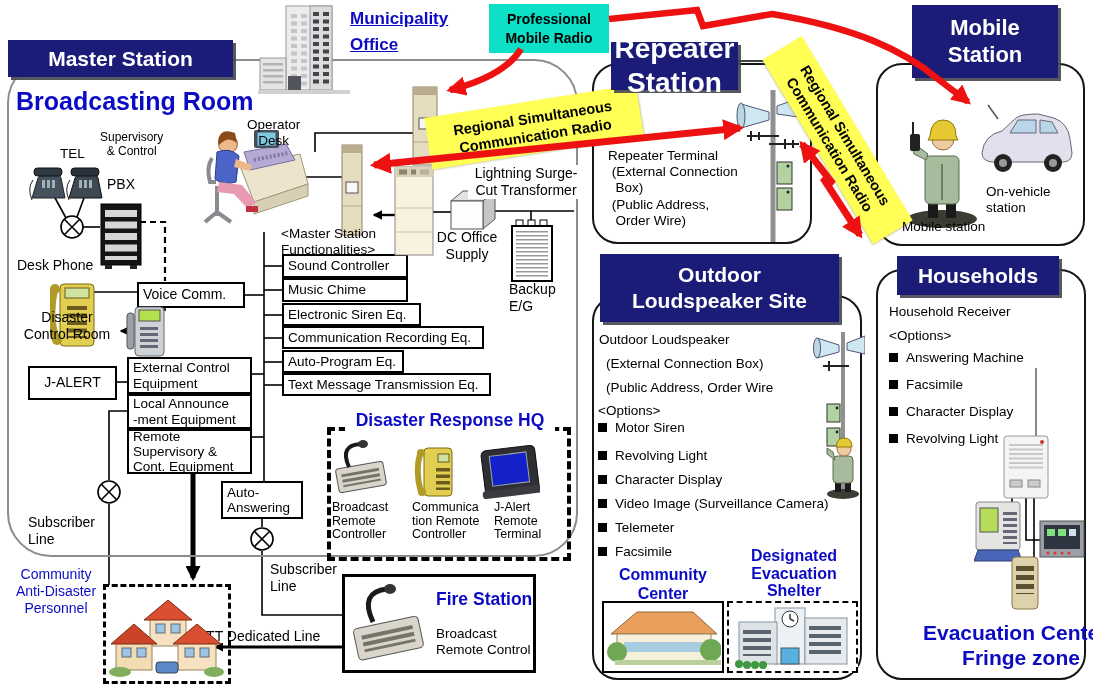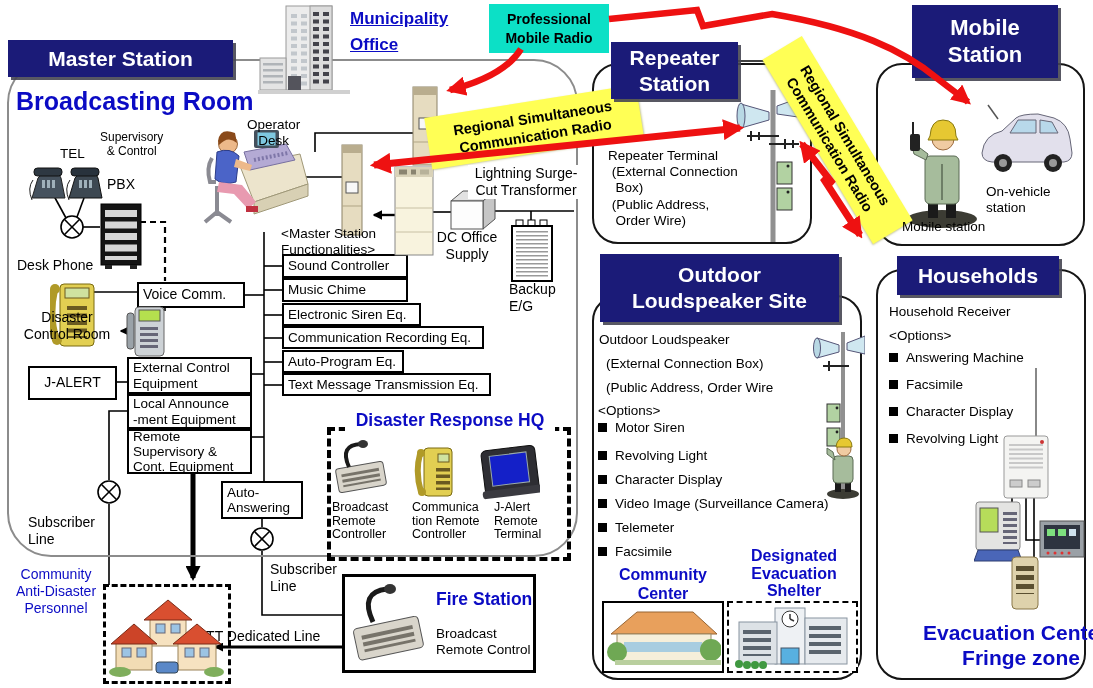--- a/index.html
+++ b/index.html
@@ -89,21 +89,21 @@
     </g>
   </svg>
 
   <div id="master-panel" class="panel" style="left:7px;top:59px;width:571px;height:498px"></div>
   <div class="panel" style="left:592px;top:63px;width:220px;height:181px"></div>
   <div class="panel" style="left:876px;top:63px;width:209px;height:183px"></div>
   <div class="panel" style="left:592px;top:295px;width:270px;height:385px"></div>
   <div class="panel" style="left:876px;top:269px;width:210px;height:411px"></div>
 
   <div class="hdr" style="left:8px;top:40px;width:225px;height:37px;font-size:21px">Master Station</div>
-  <div class="hdr" style="left:611px;top:42px;width:127px;height:57px;font-size:21px">Repeater
+  <div class="hdr" style="left:611px;top:42px;width:127px;height:48px;font-size:28px">Repeater
 Station</div>
   <div class="hdr" style="left:912px;top:5px;width:146px;height:73px;font-size:22px">Mobile
 Station</div>
   <div class="hdr" style="left:600px;top:254px;width:239px;height:68px;font-size:21px">Outdoor
 Loudspeaker Site</div>
   <div class="hdr" style="left:897px;top:256px;width:162px;height:39px;font-size:21px">Households</div>
 
   <div class="ic" style="left:258px;top:2px">
     <svg width="92" height="95" viewBox="0 0 92 95">
       <rect x="28" y="4" width="46" height="84" fill="#ececec" stroke="#9a9a9a"></rect>

